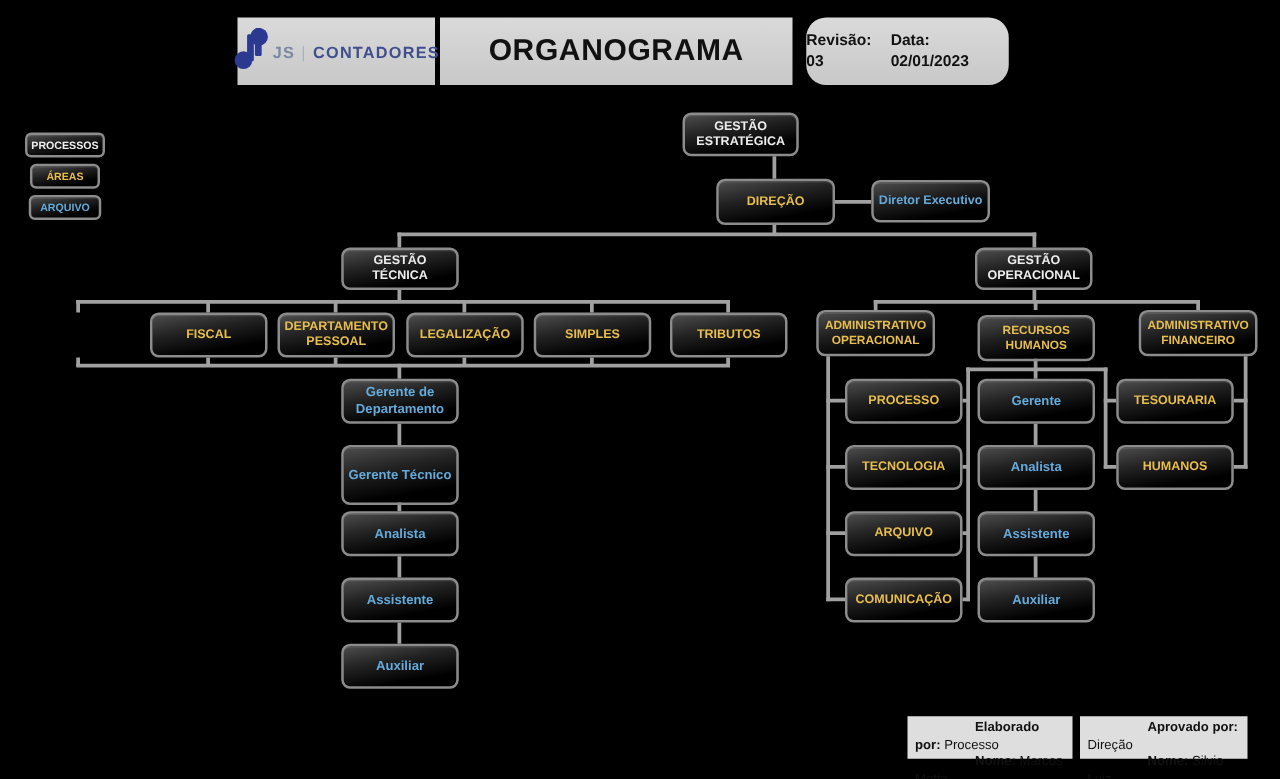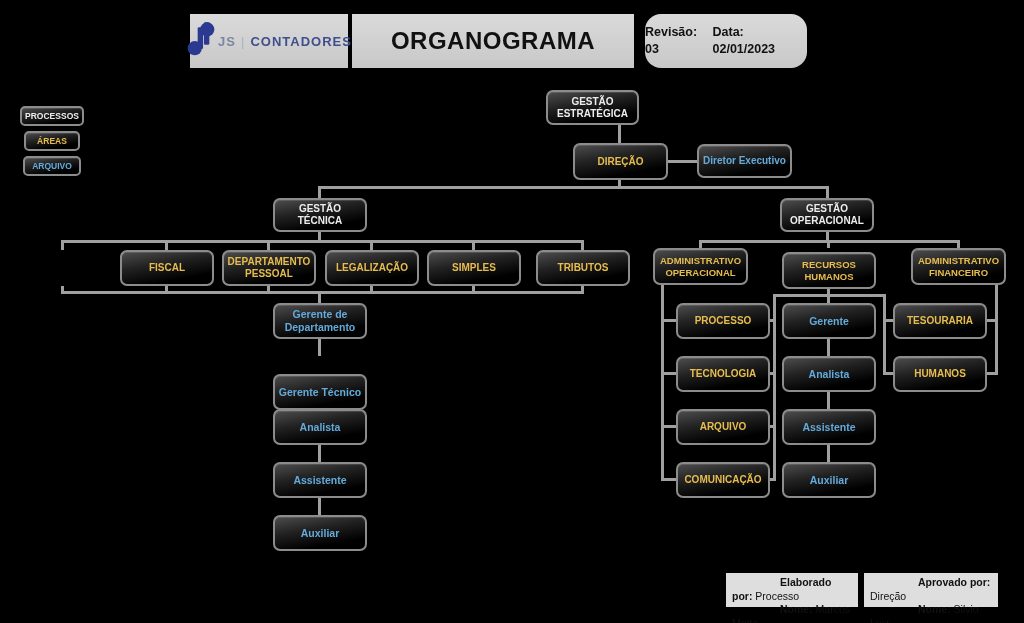--- a/index.html
+++ b/index.html
@@ -143,21 +143,21 @@
   <div class="node t-proc" style="left:273px;top:198px;width:94px;height:34px;">GESTÃO TÉCNICA</div>
   <div class="node t-proc" style="left:780px;top:198px;width:94px;height:34px;">GESTÃO OPERACIONAL</div>
 
   <div class="node t-area" style="left:120px;top:250px;width:94px;height:36px;">FISCAL</div>
   <div class="node t-area" style="left:222px;top:250px;width:94px;height:36px;">DEPARTAMENTO PESSOAL</div>
   <div class="node t-area" style="left:325px;top:250px;width:94px;height:36px;">LEGALIZAÇÃO</div>
   <div class="node t-area" style="left:427px;top:250px;width:94px;height:36px;">SIMPLES</div>
   <div class="node t-area" style="left:536px;top:250px;width:94px;height:36px;">TRIBUTOS</div>
 
   <div class="node t-cargo" style="left:273px;top:303px;width:94px;height:36px;">Gerente de Departamento</div>
-  <div class="node t-cargo" style="left:273px;top:374px;width:94px;height:36px;">Gerente Técnico</div>
+  <div class="node t-cargo" style="left:273px;top:356px;width:94px;height:48px;">Gerente Técnico</div>
   <div class="node t-cargo" style="left:273px;top:409px;width:94px;height:36px;">Analista</div>
   <div class="node t-cargo" style="left:273px;top:462px;width:94px;height:36px;">Assistente</div>
   <div class="node t-cargo" style="left:273px;top:515px;width:94px;height:36px;">Auxiliar</div>
 
   <div class="node t-area fs9" style="left:653px;top:248px;width:95px;height:37px;">ADMINISTRATIVO OPERACIONAL</div>
   <div class="node t-area fs9" style="left:782px;top:252px;width:94px;height:37px;">RECURSOS HUMANOS</div>
   <div class="node t-area fs9" style="left:911px;top:248px;width:95px;height:37px;">ADMINISTRATIVO FINANCEIRO</div>
 
   <div class="node t-area" style="left:676px;top:303px;width:94px;height:36px;">PROCESSO</div>
   <div class="node t-area" style="left:676px;top:356px;width:94px;height:36px;">TECNOLOGIA</div>

